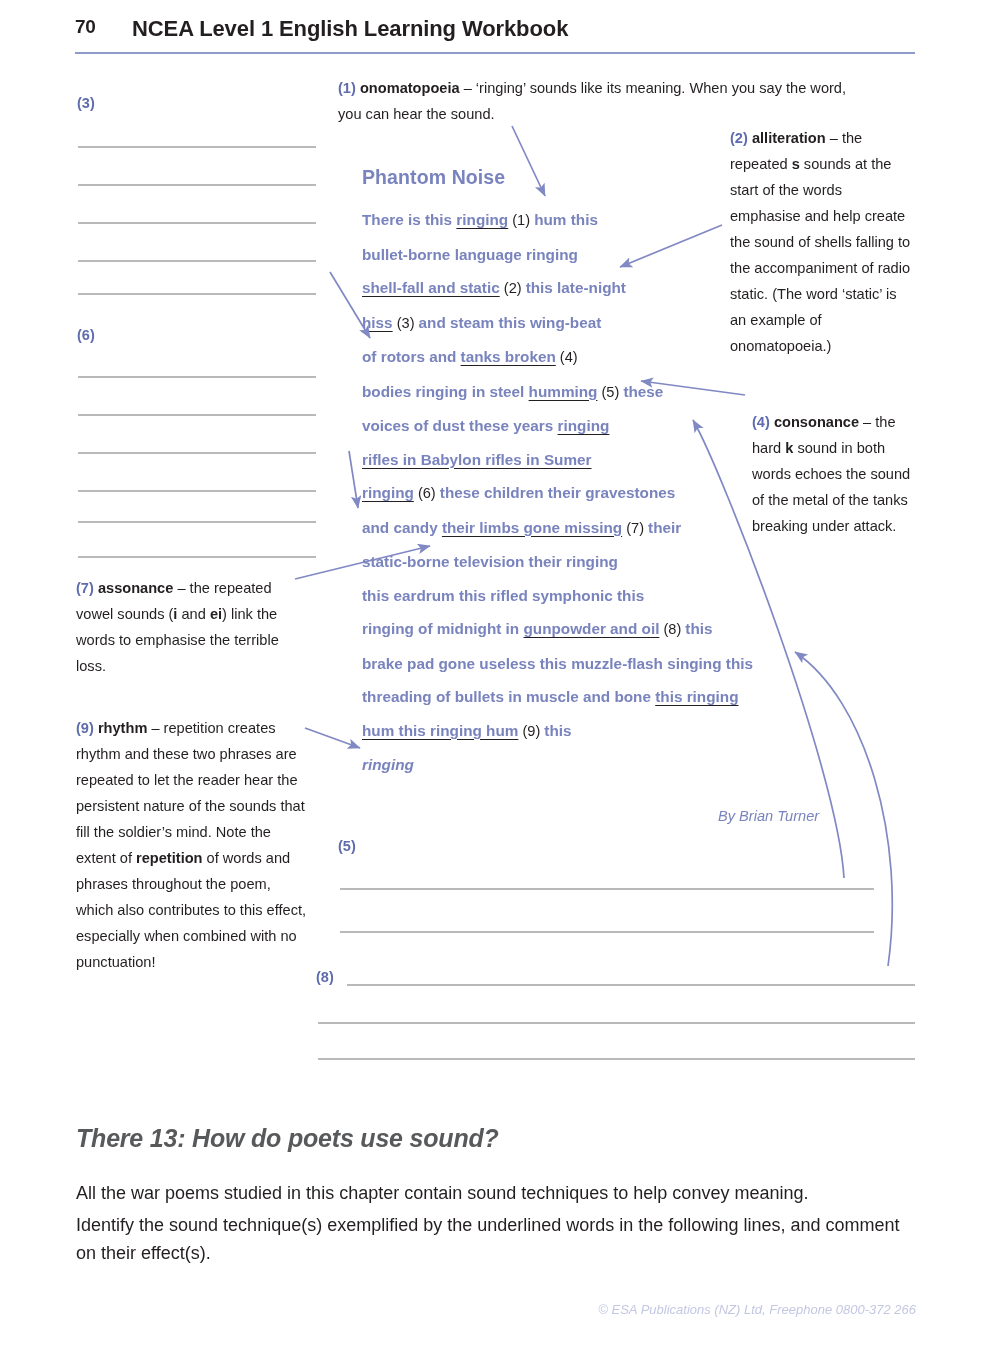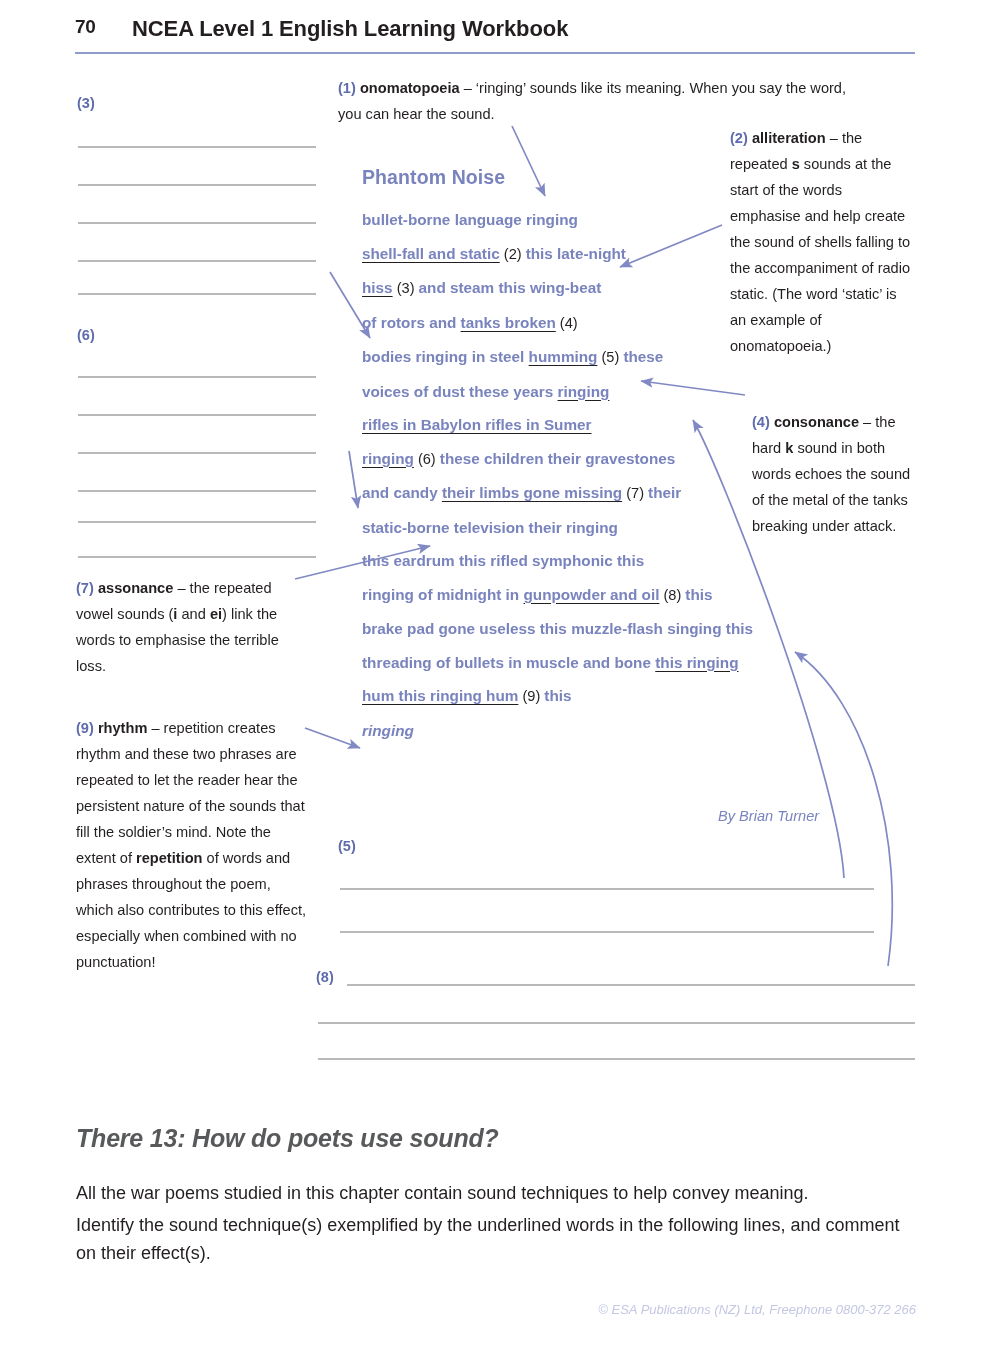--- a/index.html
+++ b/index.html
@@ -141,20 +141,21 @@
   </div>
 
   <div class="annot" style="left:76px; top:716px; width:232px;">
     <span class="num">(9)</span>
     <b>rhythm</b><span><span> – repetition creates rhythm and these two phrases are repeated to let the reader hear the persistent nature of the sounds that fill the soldier’s mind. Note the extent of </span><b>repetition</b><span> of words and phrases throughout the poem, which also contributes to this effect, especially when combined with no punctuation!</span></span>
   </div>
 
   <div class="poem">
     <div class="poem-title">Phantom Noise</div>
     <div id="poem-lines">
+        <div class="poem-line"><span>There is this </span><span class="u">ringing</span><span class="ref"> (1) </span><span>hum this</span></div>
         <div class="poem-line"><span>bullet-borne language ringing</span></div>
         <div class="poem-line"><span class="u">shell-fall and static</span><span class="ref"> (2) </span><span>this late-night</span></div>
         <div class="poem-line"><span class="u">hiss</span><span class="ref"> (3) </span><span>and steam this wing-beat</span></div>
         <div class="poem-line"><span>of rotors and </span><span class="u">tanks broken</span><span class="ref"> (4)</span></div>
         <div class="poem-line"><span>bodies ringing in steel </span><span class="u">humming</span><span class="ref"> (5) </span><span>these</span></div>
         <div class="poem-line"><span>voices of dust these years </span><span class="u">ringing</span></div>
         <div class="poem-line"><span class="u">rifles in Babylon rifles in Sumer</span></div>
         <div class="poem-line"><span class="u">ringing</span><span class="ref"> (6) </span><span>these children their gravestones</span></div>
         <div class="poem-line"><span>and candy </span><span class="u">their limbs gone missing</span><span class="ref"> (7) </span><span>their</span></div>
         <div class="poem-line"><span>static-borne television their ringing</span></div>

